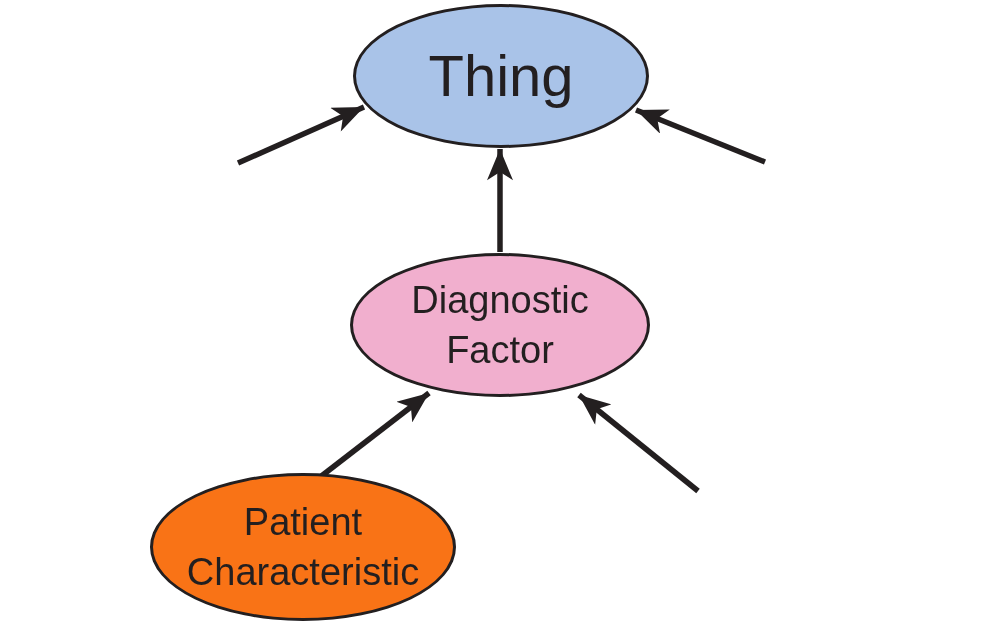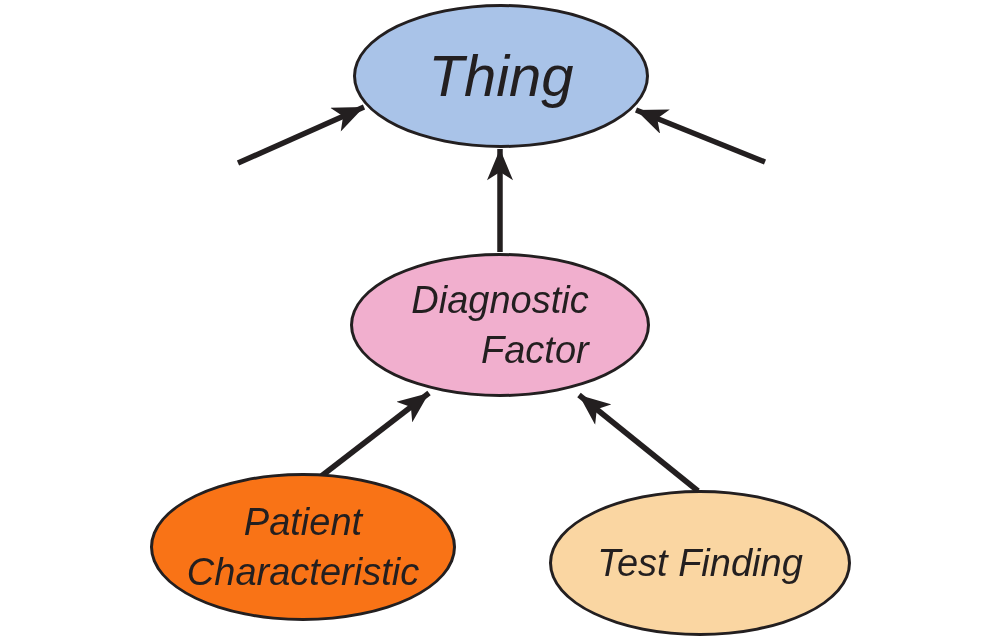--- a/index.html
+++ b/index.html
@@ -37,21 +37,20 @@
     align-items: center;
     justify-content: center;
     text-align: center;
     color: #231f20;
     font-size: 38px;
     line-height: 1.32;
   }
   .node .node-label {
     white-space: pre-line;
     pointer-events: none;
-    font-style: italic;
   }
 </style>
 </head>
 <body>
 
 <div class="canvas">
 
   <svg id="edges-layer" width="1002" height="641" viewBox="0 0 1002 641" xmlns="http://www.w3.org/2000/svg">
     <defs>
       <marker id="arrowhead" viewBox="0 0 12 10" refX="12" refY="5" markerWidth="32" markerHeight="26" markerUnits="userSpaceOnUse" orient="auto">
@@ -66,27 +65,24 @@
         <line x1="698" y1="491" x2="579" y2="395" stroke="#231f20" stroke-width="5.5" marker-end="url(#arrowhead)"></line>
       </g>
   </svg>
 
   <div class="node" style="left: 353px; top: 4px; width: 296px; height: 144px; font-size: 58px; background: rgb(169, 195, 232); border-color: rgb(35, 31, 32); color: rgb(35, 31, 32);">
     <span class="node-label">Thing</span>
   </div>
 
 
 
-  <div class="node" style="left: 350px; top: 253px; width: 300px; height: 144px; background: rgb(241, 175, 206); border-color: rgb(35, 31, 32); color: rgb(35, 31, 32); text-align: right;">
+  <div class="node" style="left: 350px; top: 253px; width: 300px; height: 144px; background: rgb(241, 175, 206); border-color: rgb(35, 31, 32); color: rgb(35, 31, 32);">
     <span class="node-label">Diagnostic
 Factor</span>
   </div>
 
   <div class="node" style="left: 150px; top: 473px; width: 306px; height: 148px; background: #f97316; border-color: rgb(35, 31, 32); color: rgb(35, 31, 32);">
     <span class="node-label">Patient
 Characteristic</span>
   </div>
 
-  <div class="node" style="left: 549px; top: 490px; width: 302px; height: 146px; background: rgb(250, 214, 162); border-color: rgb(35, 31, 32); color: rgb(35, 31, 32);">
-    <span class="node-label">Test Finding</span>
-  </div>
 
 </div>
 
 </body></html>

